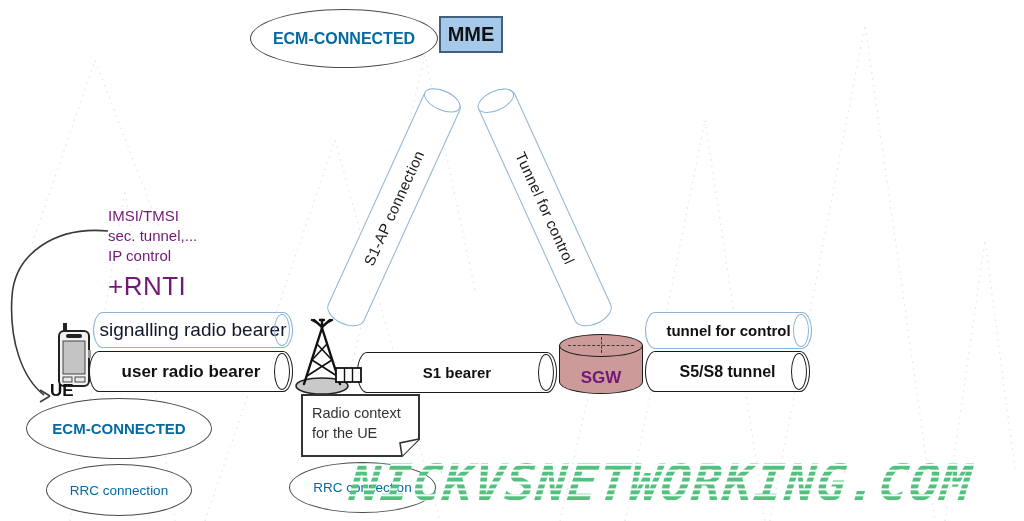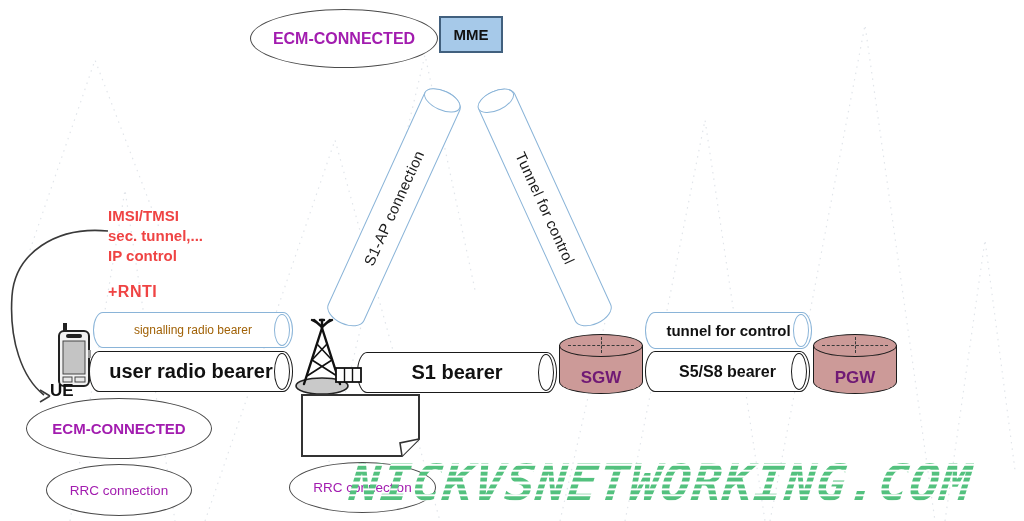--- a/index.html
+++ b/index.html
@@ -8,21 +8,21 @@
   #stage {
     position:relative; width:1024px; height:521px; background:#ffffff;
     overflow:hidden;
   }
   svg { display:block; }
 
   
   .ellipse {
     position:absolute; border:1.6px solid #4a4a4a; border-radius:50%;
     background:#fff; display:flex; align-items:center; justify-content:center;
-    text-align:center; z-index:3; color:#a21caf;
+    text-align:center; z-index:3; color:#0369a1;
   }
   .htube {
     position:absolute; background:#fff; border:1.7px solid #1a1a1a;
     border-radius:10px / 50%;
     display:flex; align-items:center; justify-content:center; z-index:3;
   }
   .htube .cap {
     position:absolute; right:2px; top:1px; bottom:1px; width:16px;
     border:1.4px solid #1a1a1a; border-radius:50%; background:transparent;
   }
@@ -65,38 +65,38 @@
 
   
   .state-top   { left:250px; top:9px;   width:188px; height:59px; font-weight:bold; font-size:16px; }
   .state-bottom{ left:26px;  top:398px; width:186px; height:61px; font-weight:bold; font-size:15px; }
   .state-rrc-left { left:46px;  top:464px; width:146px; height:52px; font-size:13.5px; border-width:1.4px; }
   .state-rrc-mid  { left:289px; top:462px; width:147px; height:51px; font-size:13.5px; border-width:1.4px; }
 
   .mme-box {
     position:absolute; left:439px; top:16px; width:64px; height:37px;
     background:#a6c9e9; border:2px solid #41607e; display:flex;
-    align-items:center; justify-content:center; font-weight:bold; font-size:15px;
+    align-items:center; justify-content:center; font-weight:bold; font-size:20px;
     color:#111; z-index:3;
   }
 
-  .tube-signalling { left:93px; top:312px; width:200px; height:36px; font-size:12px; color:#a16207; }
-  .tube-user      { left:89px; top:351px; width:204px; height:41px; font-size:20px; font-weight:bold; color:#111; }
-  .tube-s1        { left:357px; top:352px; width:200px; height:41px; font-size:20px; font-weight:bold; color:#111; }
+  .tube-signalling { left:93px; top:312px; width:200px; height:36px; font-size:19px; color:#0f172a; }
+  .tube-user      { left:89px; top:351px; width:204px; height:41px; font-size:17px; font-weight:bold; color:#111; }
+  .tube-s1        { left:357px; top:352px; width:200px; height:41px; font-size:15px; font-weight:bold; color:#111; }
   .tube-tunnel    { left:645px; top:312px; width:167px; height:37px; font-size:15px; font-weight:bold; color:#111; }
   .tube-s5s8      { left:645px; top:351px; width:165px; height:41px; font-size:16px; font-weight:bold; color:#111; }
 
   .drum-sgw { left:559px; top:334px; }
   .drum-pgw { left:813px; top:334px; }
 
   .ue-context {
     position:absolute; left:108px; top:206px; z-index:3;
-    font-weight:bold; font-size:15px; line-height:20px; color:#ef4444;
-  }
-  .ue-context .rnti { font-size:16px; letter-spacing:.5px; margin-top:16px; }
+    font-weight:normal; font-size:15px; line-height:20px; color:#701a75;
+  }
+  .ue-context .rnti { font-size:26px; letter-spacing:.5px; margin-top:10px; }
 
   .ue-device { position:absolute; left:57px; top:322px; z-index:4; }
   .ue-label  { position:absolute; left:50px; top:381px; font-weight:bold; font-size:17px; color:#111; z-index:4; }
 
   .enodeb { position:absolute; left:292px; top:318px; z-index:4; }
 
   .note-box { position:absolute; left:301px; top:394px; width:120px; height:64px; z-index:4; }
   .note-box .note-text {
     position:absolute; left:11px; top:9px; font-size:14.5px; line-height:20px; color:#333;
   }
@@ -213,37 +213,34 @@
     <div class="cross-h"></div>
     <div class="cross-v"></div>
     <div class="label">SGW</div>
   </div>
 
   <div class="htube blue tube-tunnel">
     <span>tunnel for control</span>
     <div class="cap"></div>
   </div>
   <div class="htube tube-s5s8">
-    <span>S5/S8 bearer</span>
-    <div class="cap"></div>
-  </div>
-
-  <div class="drum drum-pgw">
-    <div class="body"></div>
-    <div class="top"></div>
-    <div class="cross-h"></div>
-    <div class="cross-v"></div>
-    <div class="label">PGW</div>
-  </div>
+    <span>S5/S8 tunnel</span>
+    <div class="cap"></div>
+  </div>
+
 
   <div class="note-box">
     <svg width="120" height="64" viewBox="0 0 120 64">
       <path d="M1,1 H118 V45 L101,62 H1 Z" fill="#fff" stroke="#333" stroke-width="2"></path>
       <path d="M118,45 L99,49 L101,62" fill="#fff" stroke="#333" stroke-width="1.6"></path>
     </svg>
+    <div class="note-text">
+      <div>Radio context</div>
+      <div>for the UE</div>
+    </div>
   </div>
 
   <div class="ellipse state-bottom">
     <span>ECM-CONNECTED</span>
   </div>
   <div class="ellipse state-rrc-left">
     <span>RRC connection</span>
   </div>
   <div class="ellipse state-rrc-mid">
     <span>RRC connection</span>

